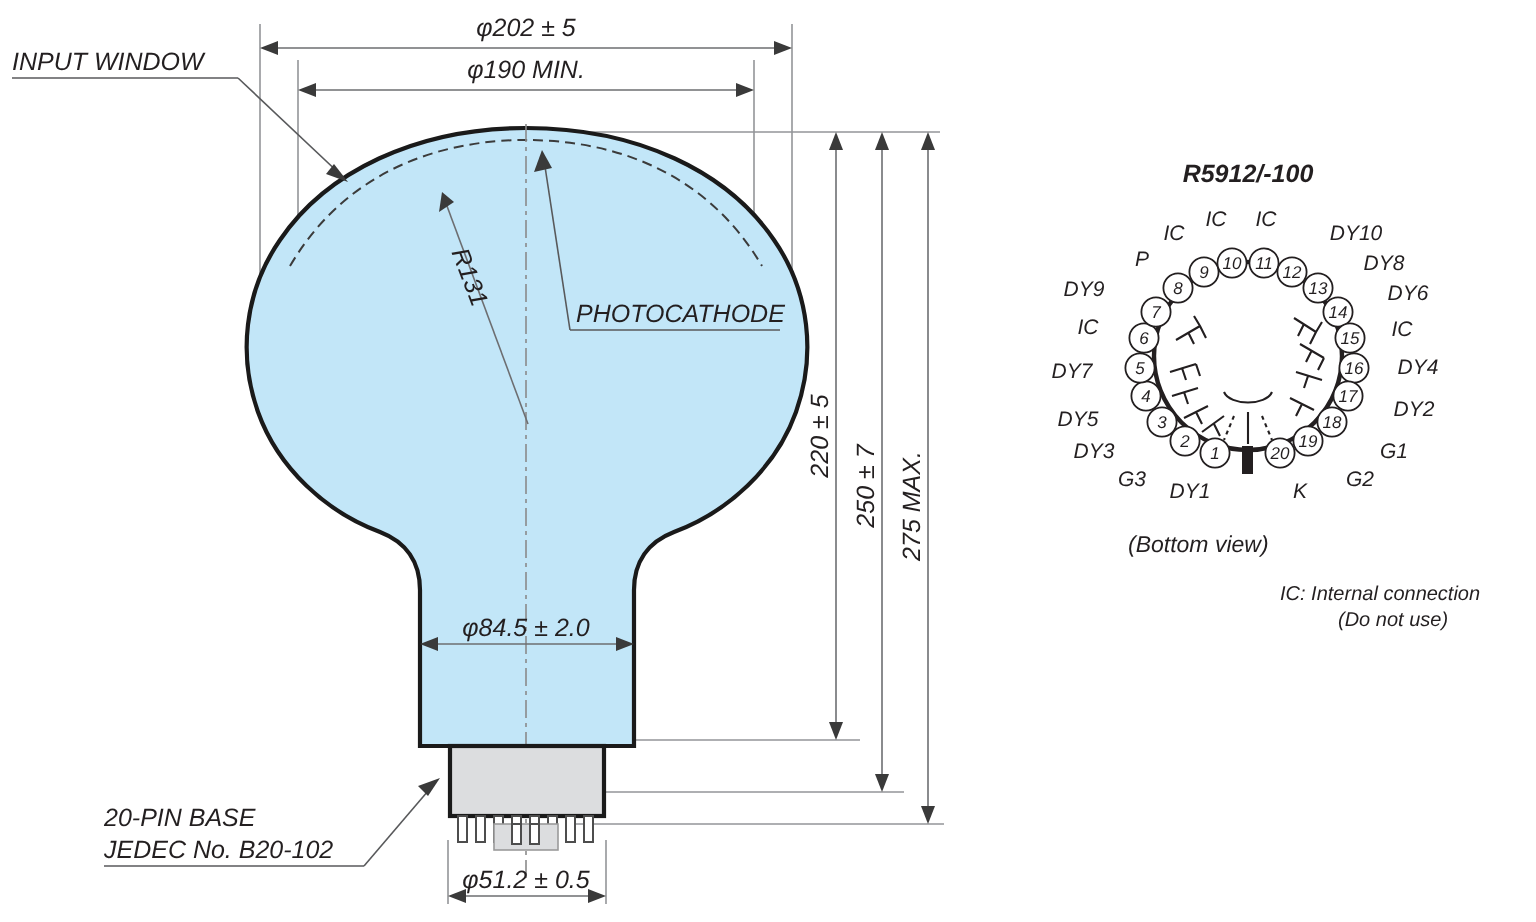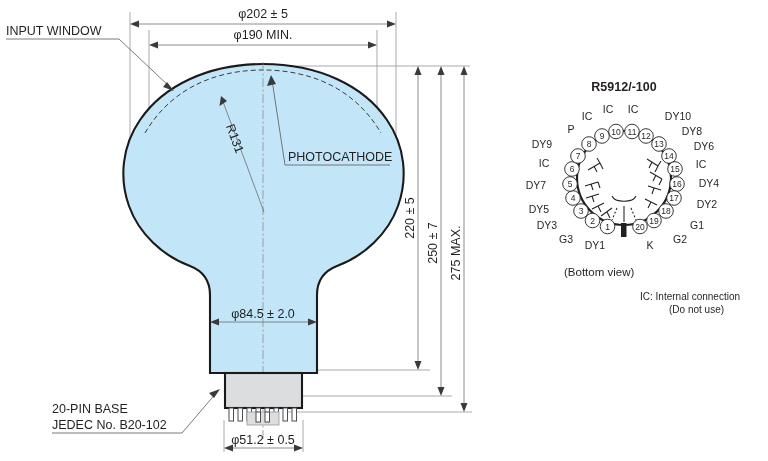--- a/index.html
+++ b/index.html
@@ -1,21 +1,21 @@
 <!DOCTYPE html>
 <html><head>
 <meta charset="utf-8">
 <style>
   html,body{margin:0;padding:0;}
   body{
     width:768px;height:461px;background:#ffffff;
     font-family:"Liberation Sans","DejaVu Sans",sans-serif;
     color:#231f20;overflow:hidden;position:relative;
   }
-  #root{position:absolute;inset:0;}
+  #root{position:absolute;inset:0;font-style:italic;}
   svg#drawing{position:absolute;left:0;top:0;width:768px;height:461px;}
   .txt{font-family:"Liberation Sans","DejaVu Sans",sans-serif;fill:#231f20;}
   .dim{font-size:12.5px;}
   .lbl{font-size:12.5px;}
   .pinnum{font-size:8.5px;}
   .pinlbl{font-size:10.5px;}
   .title{font-size:12.5px;font-weight:bold;}
   .note{font-size:10px;}
   .bottomview{font-size:11.5px;}
   .thin{stroke:#6d6e71;stroke-width:.8;fill:none;}

